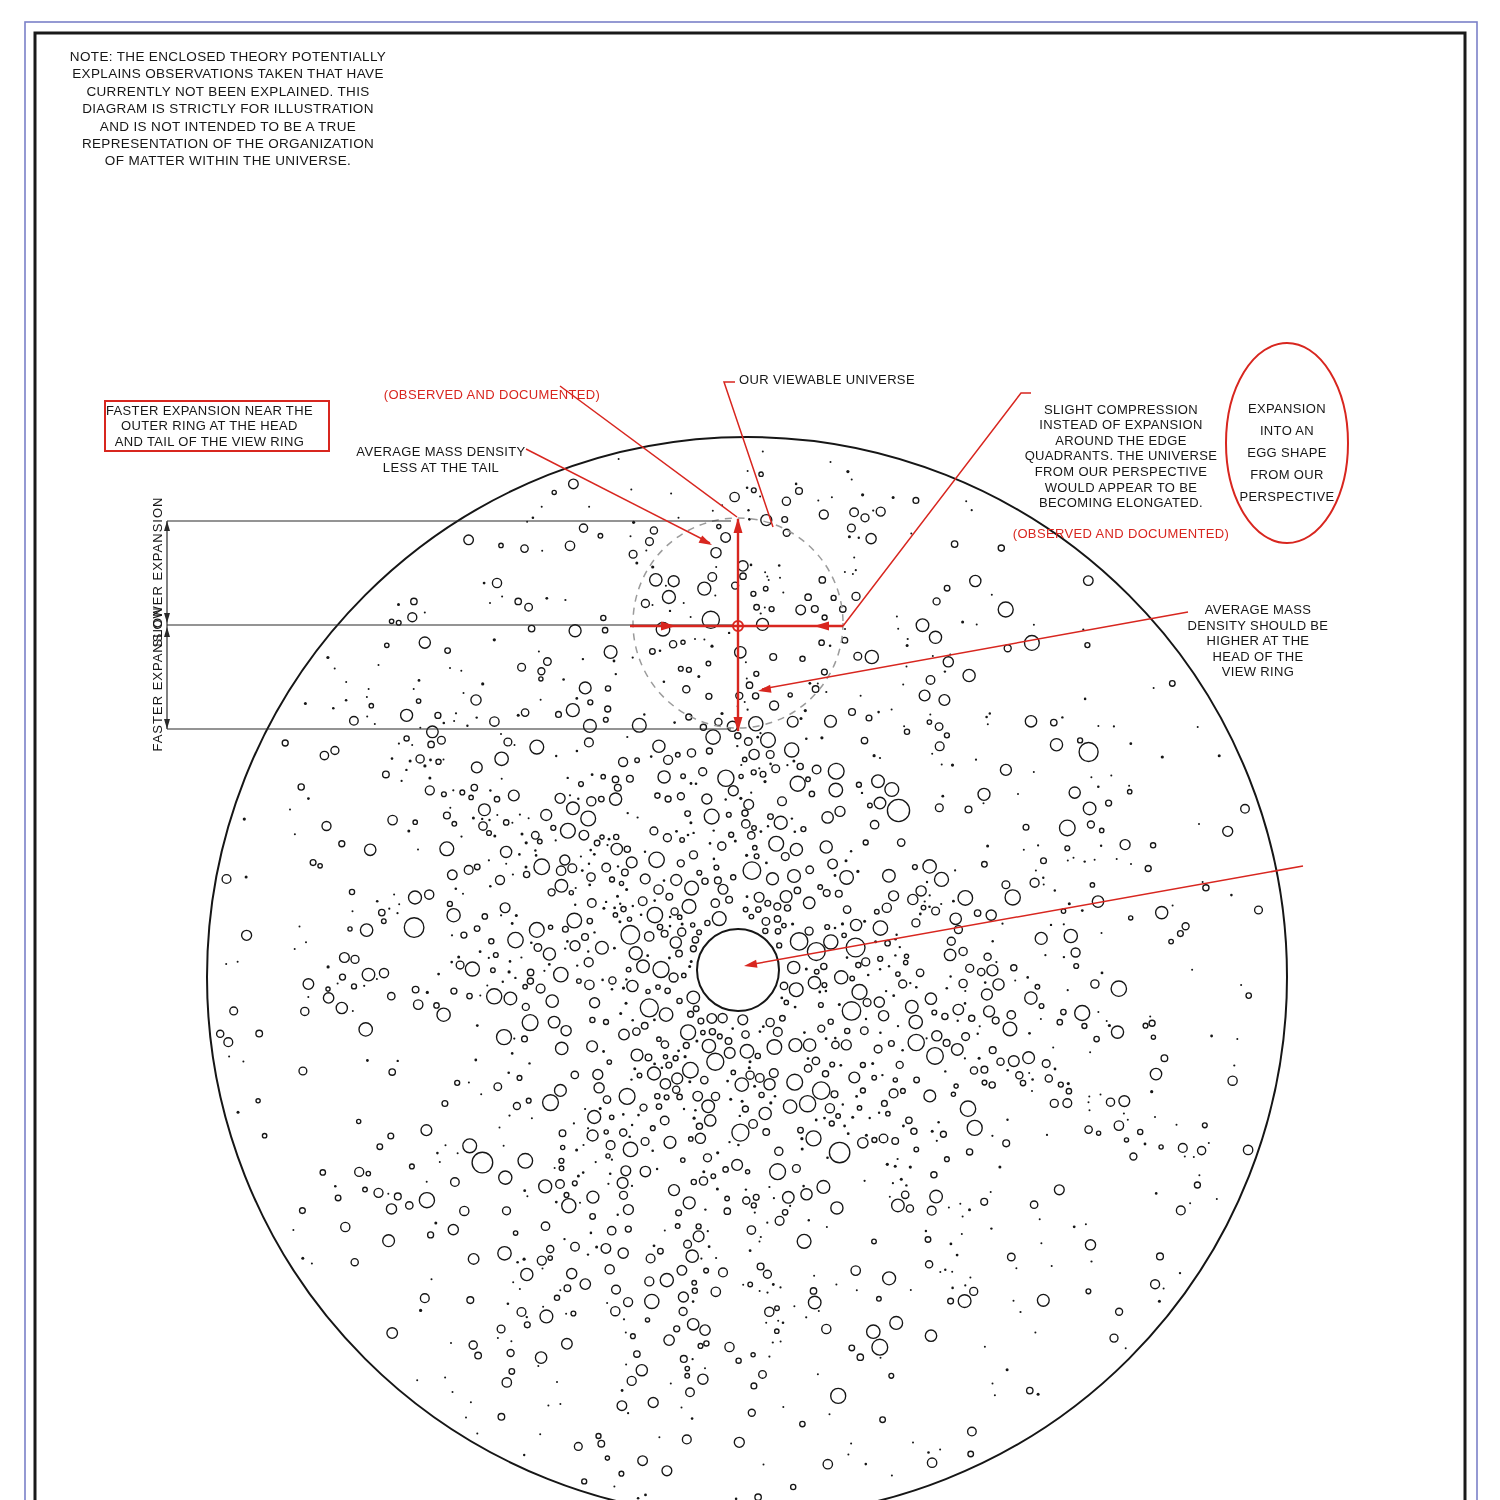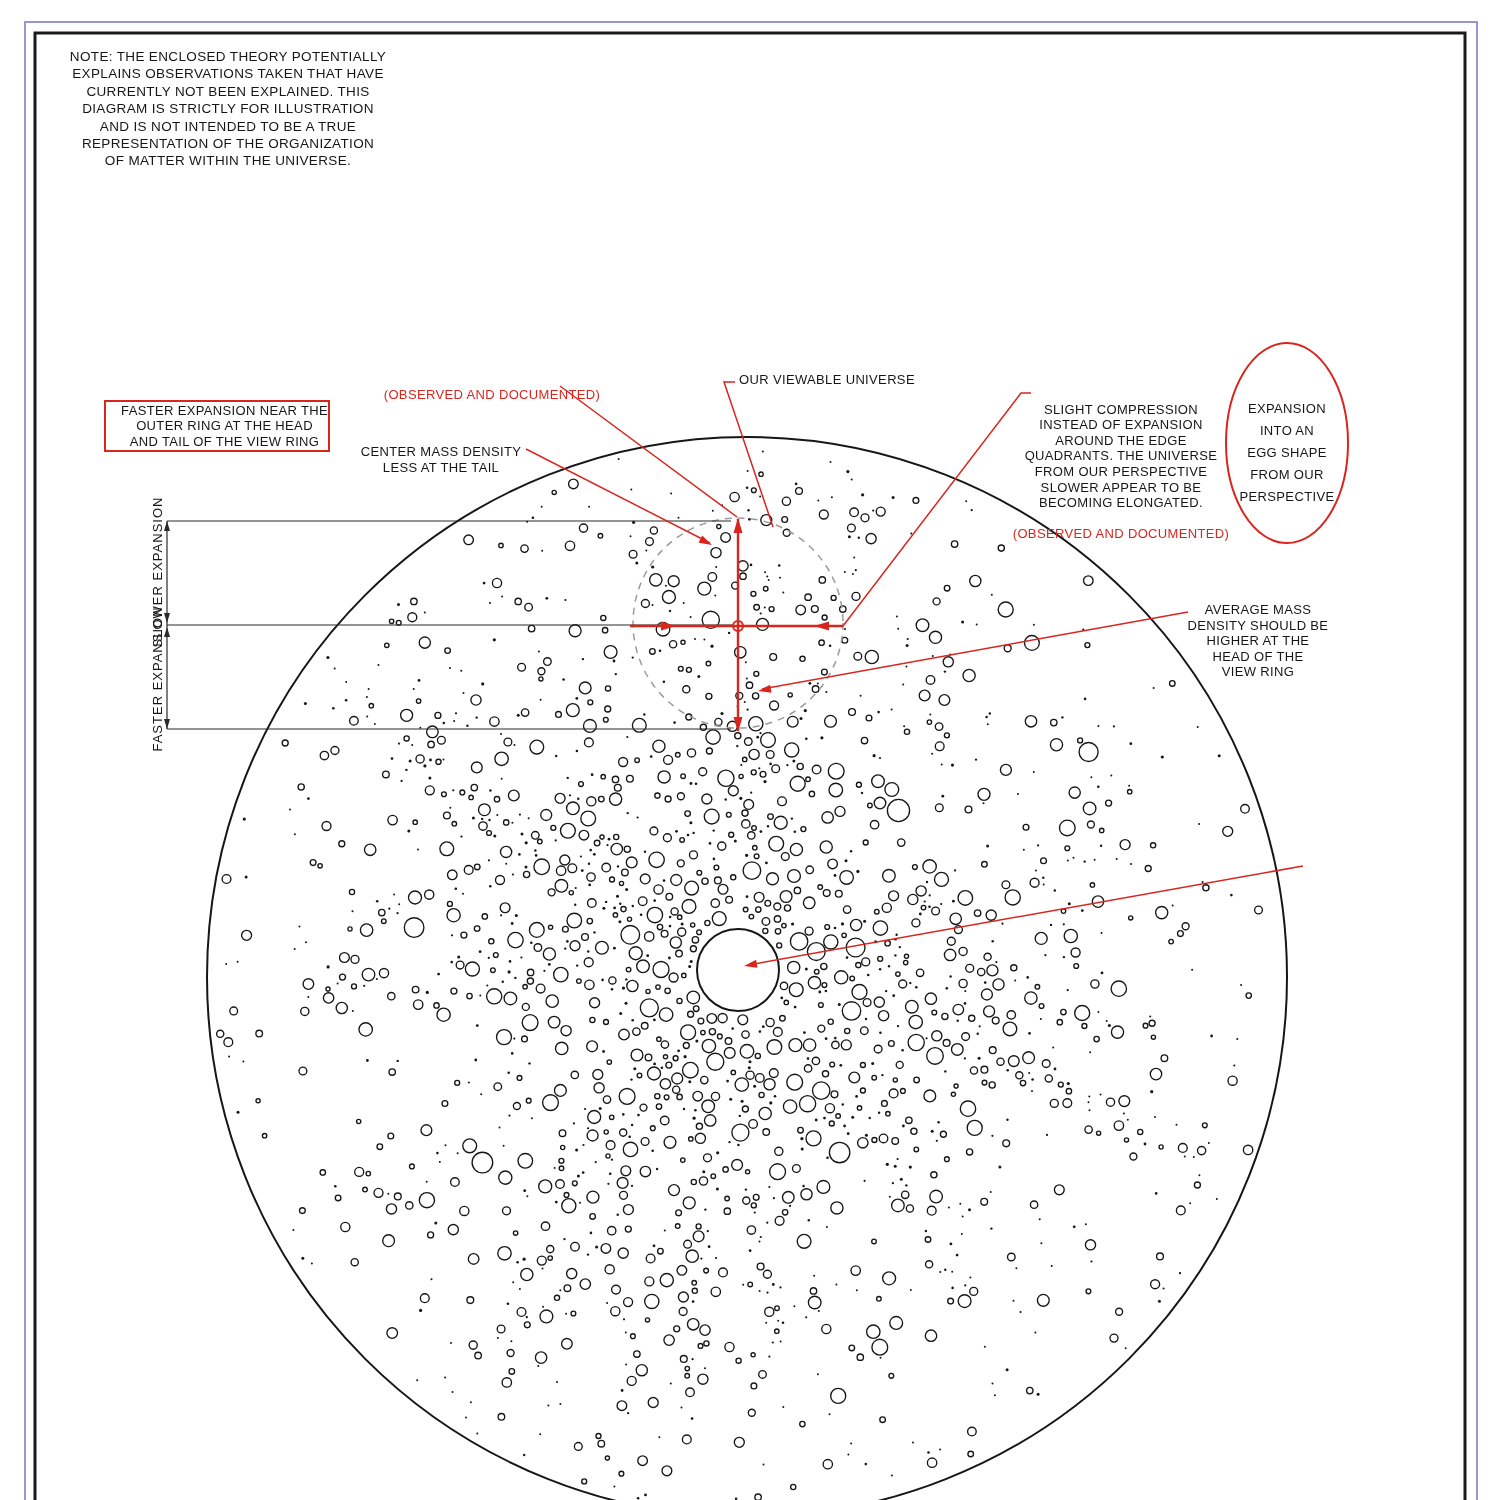--- a/index.html
+++ b/index.html
@@ -15,21 +15,21 @@
     color:var(--ink);white-space:pre-line;text-align:center;
   }
   .lbl .sub{color:var(--red);white-space:nowrap}
   #lbl-note{left:57px;top:48px;width:342px;font-size:13.5px;line-height:17.4px}
   #lbl-avgdir{left:383px;top:371px;width:218px}
   #lbl-viewable{left:739px;top:372px;text-align:center;white-space:nowrap}
   #lbl-slight{left:1004px;top:386px;width:234px}
   #lbl-egg{left:1207px;top:398px;width:160px;line-height:22px}
   #lbl-fasterbox{
     left:104px;top:400px;width:222px;height:48px;border:2px solid var(--red);
-    display:flex;align-items:center;justify-content:flex-end;position:absolute;
+    display:flex;align-items:center;justify-content:flex-start;position:absolute;
   }
   #lbl-fasterbox .inner{font-size:13px;line-height:15.6px;letter-spacing:.35px;
     color:var(--ink);white-space:pre-line;text-align:center}
   #lbl-massless{left:347px;top:444px;width:188px}
   #lbl-masshigher{left:1167px;top:602px;width:182px}
   #lbl-centeracc{left:1262px;top:853px;width:182px}
   .rot{
     position:absolute;font-size:13px;letter-spacing:1px;color:var(--ink);
     white-space:nowrap;transform:translate(-50%,-50%) rotate(-90deg);
   }
@@ -1772,38 +1772,38 @@
   </div>
 
   <div class="lbl" id="lbl-viewable">OUR VIEWABLE UNIVERSE</div>
 
   <div class="lbl" id="lbl-slight">
     <div>SLIGHT COMPRESSION
 INSTEAD OF EXPANSION
 AROUND THE EDGE
 QUADRANTS. THE UNIVERSE
 FROM OUR PERSPECTIVE
-SLOWER APPEAR TO BE
+WOULD APPEAR TO BE
 BECOMING ELONGATED.</div>
     <div class="sub">(OBSERVED AND DOCUMENTED)</div>
   </div>
 
   <div class="lbl" id="lbl-egg">EXPANSION
 INTO AN
 EGG SHAPE
 FROM OUR
 PERSPECTIVE</div>
 
   <div id="lbl-fasterbox">
     <div class="inner">FASTER EXPANSION NEAR THE
 OUTER RING AT THE HEAD
 AND TAIL OF THE VIEW RING</div>
   </div>
 
-  <div class="lbl" id="lbl-massless">CENTER MASS DENSITY
+  <div class="lbl" id="lbl-massless">AVERAGE MASS DENSITY
 LESS AT THE TAIL</div>
 
   <div class="rot" id="lbl-slower">SLOWER EXPANSION</div>
   <div class="rot" id="lbl-faster">FASTER EXPANSION</div>
 
   <div class="lbl" id="lbl-masshigher">AVERAGE MASS
 DENSITY SHOULD BE
 HIGHER AT THE
 HEAD OF THE
 VIEW RING</div>

